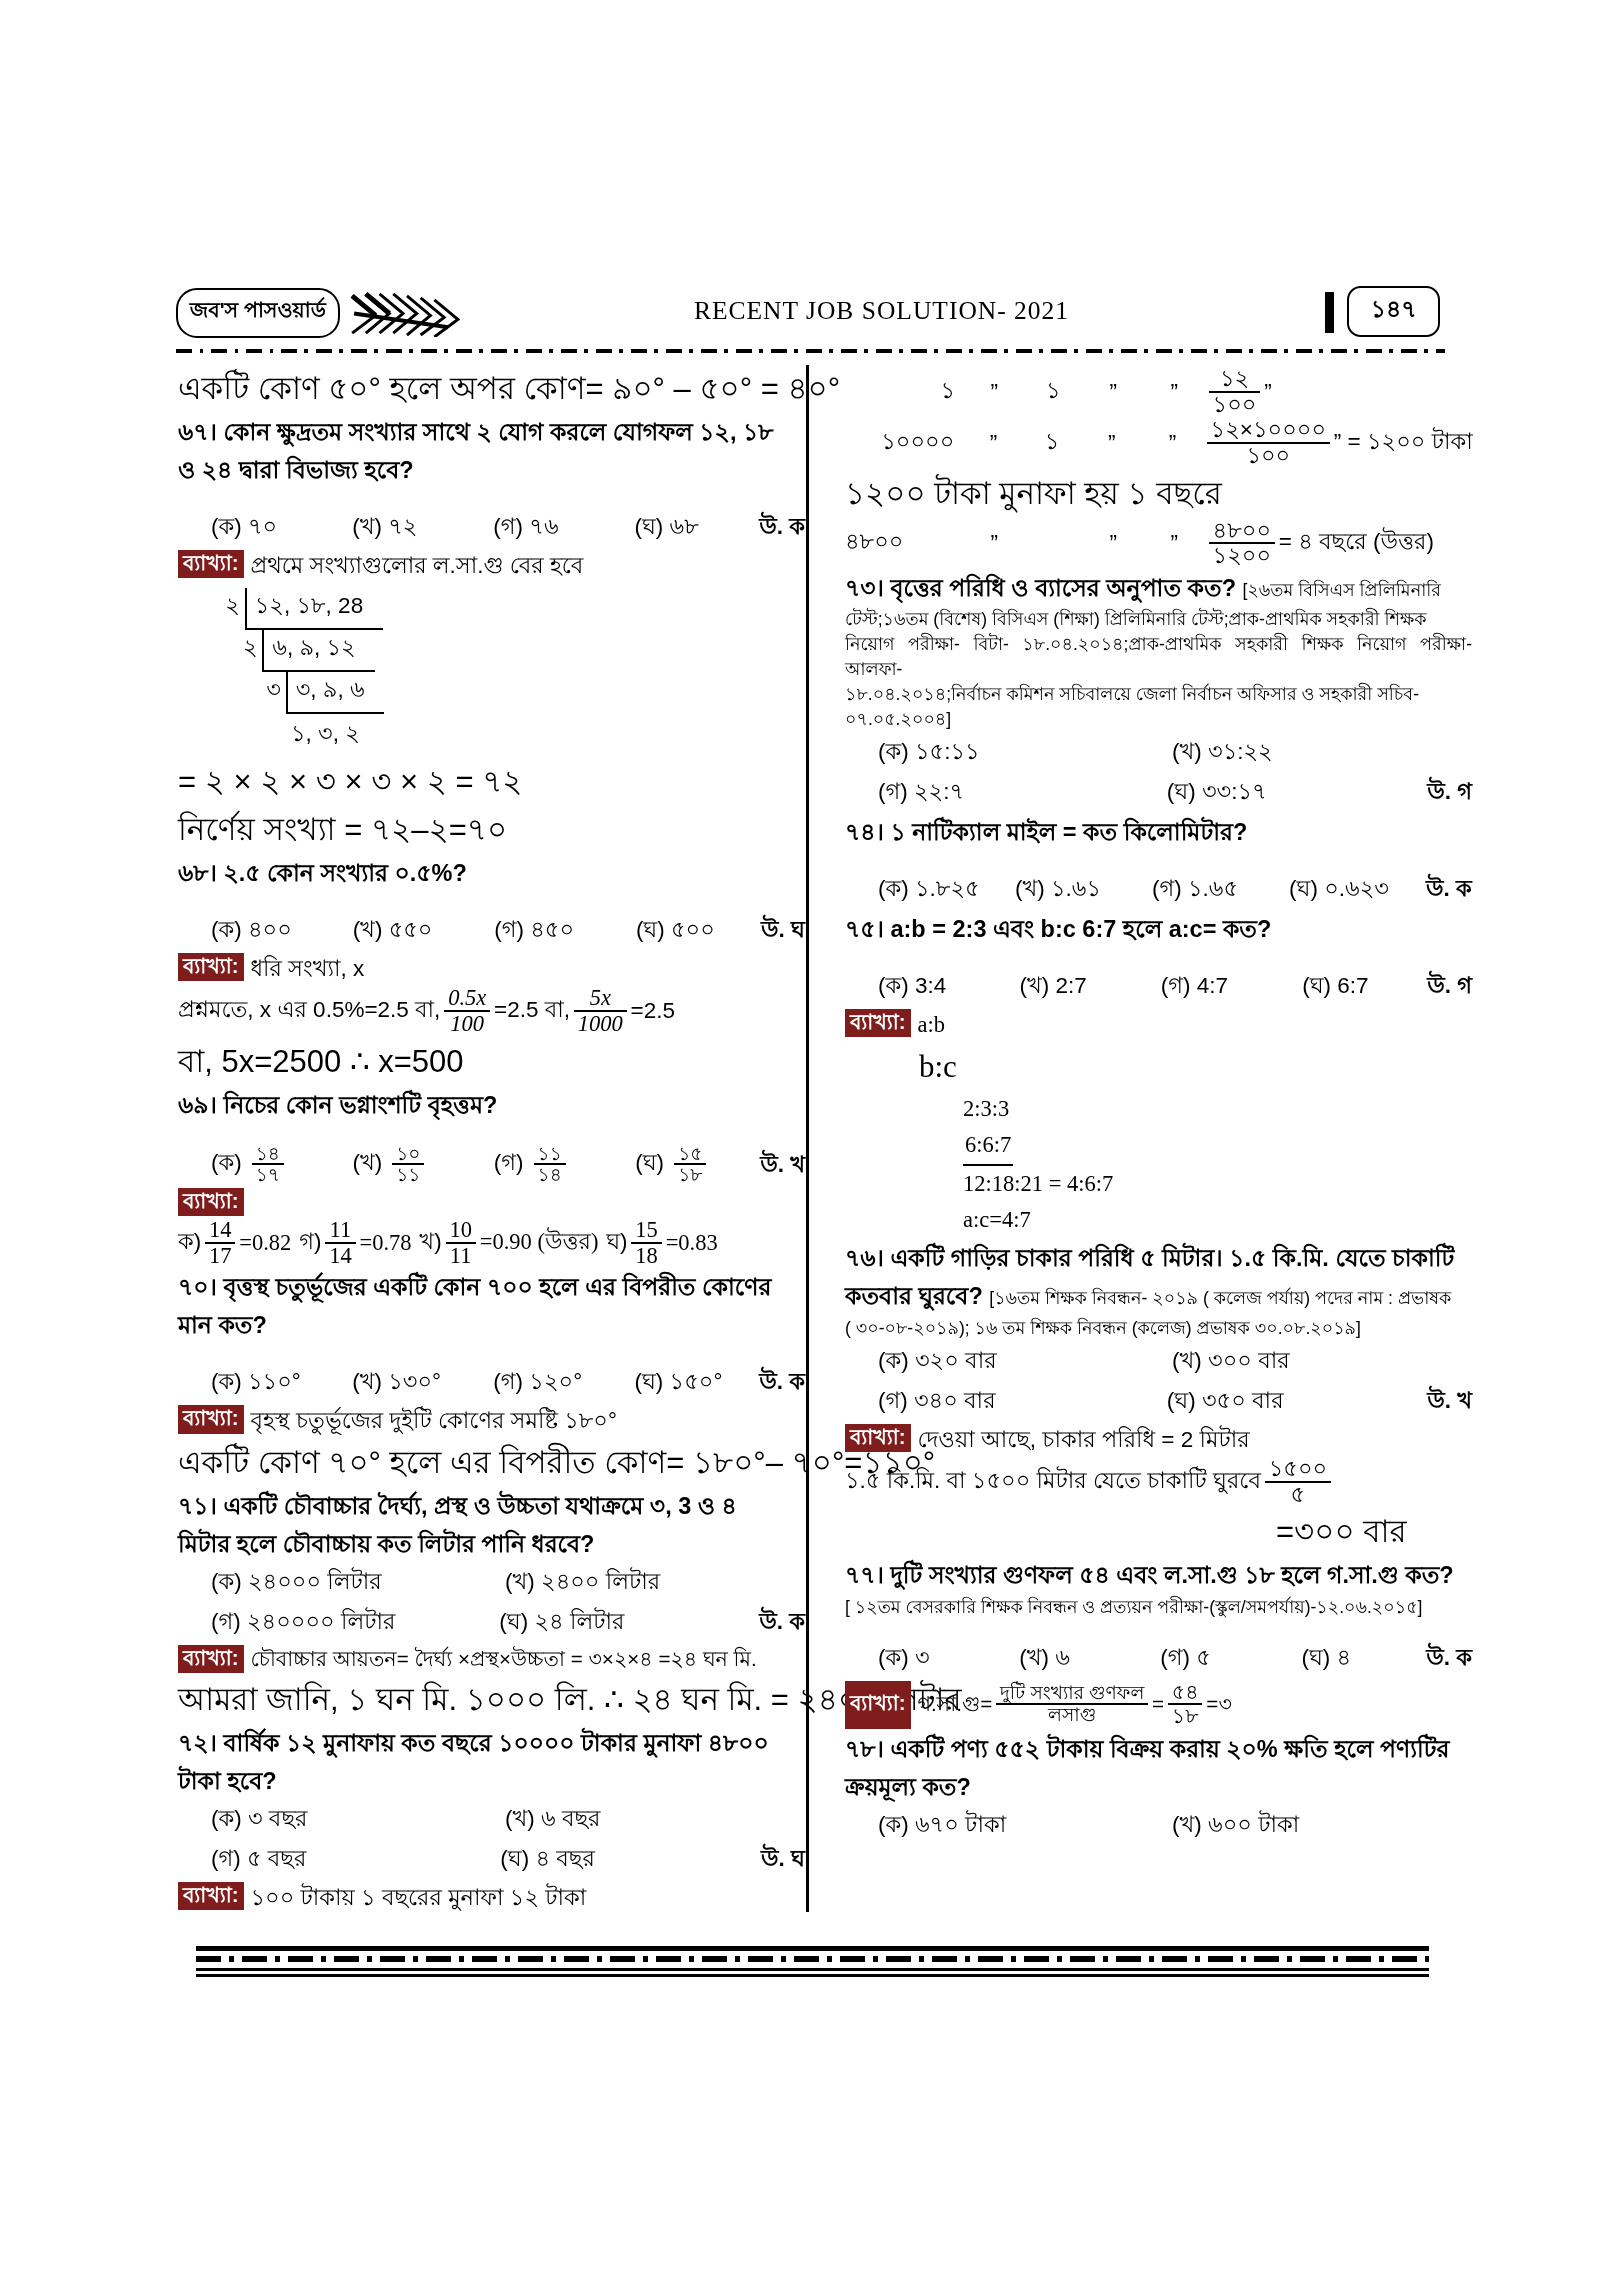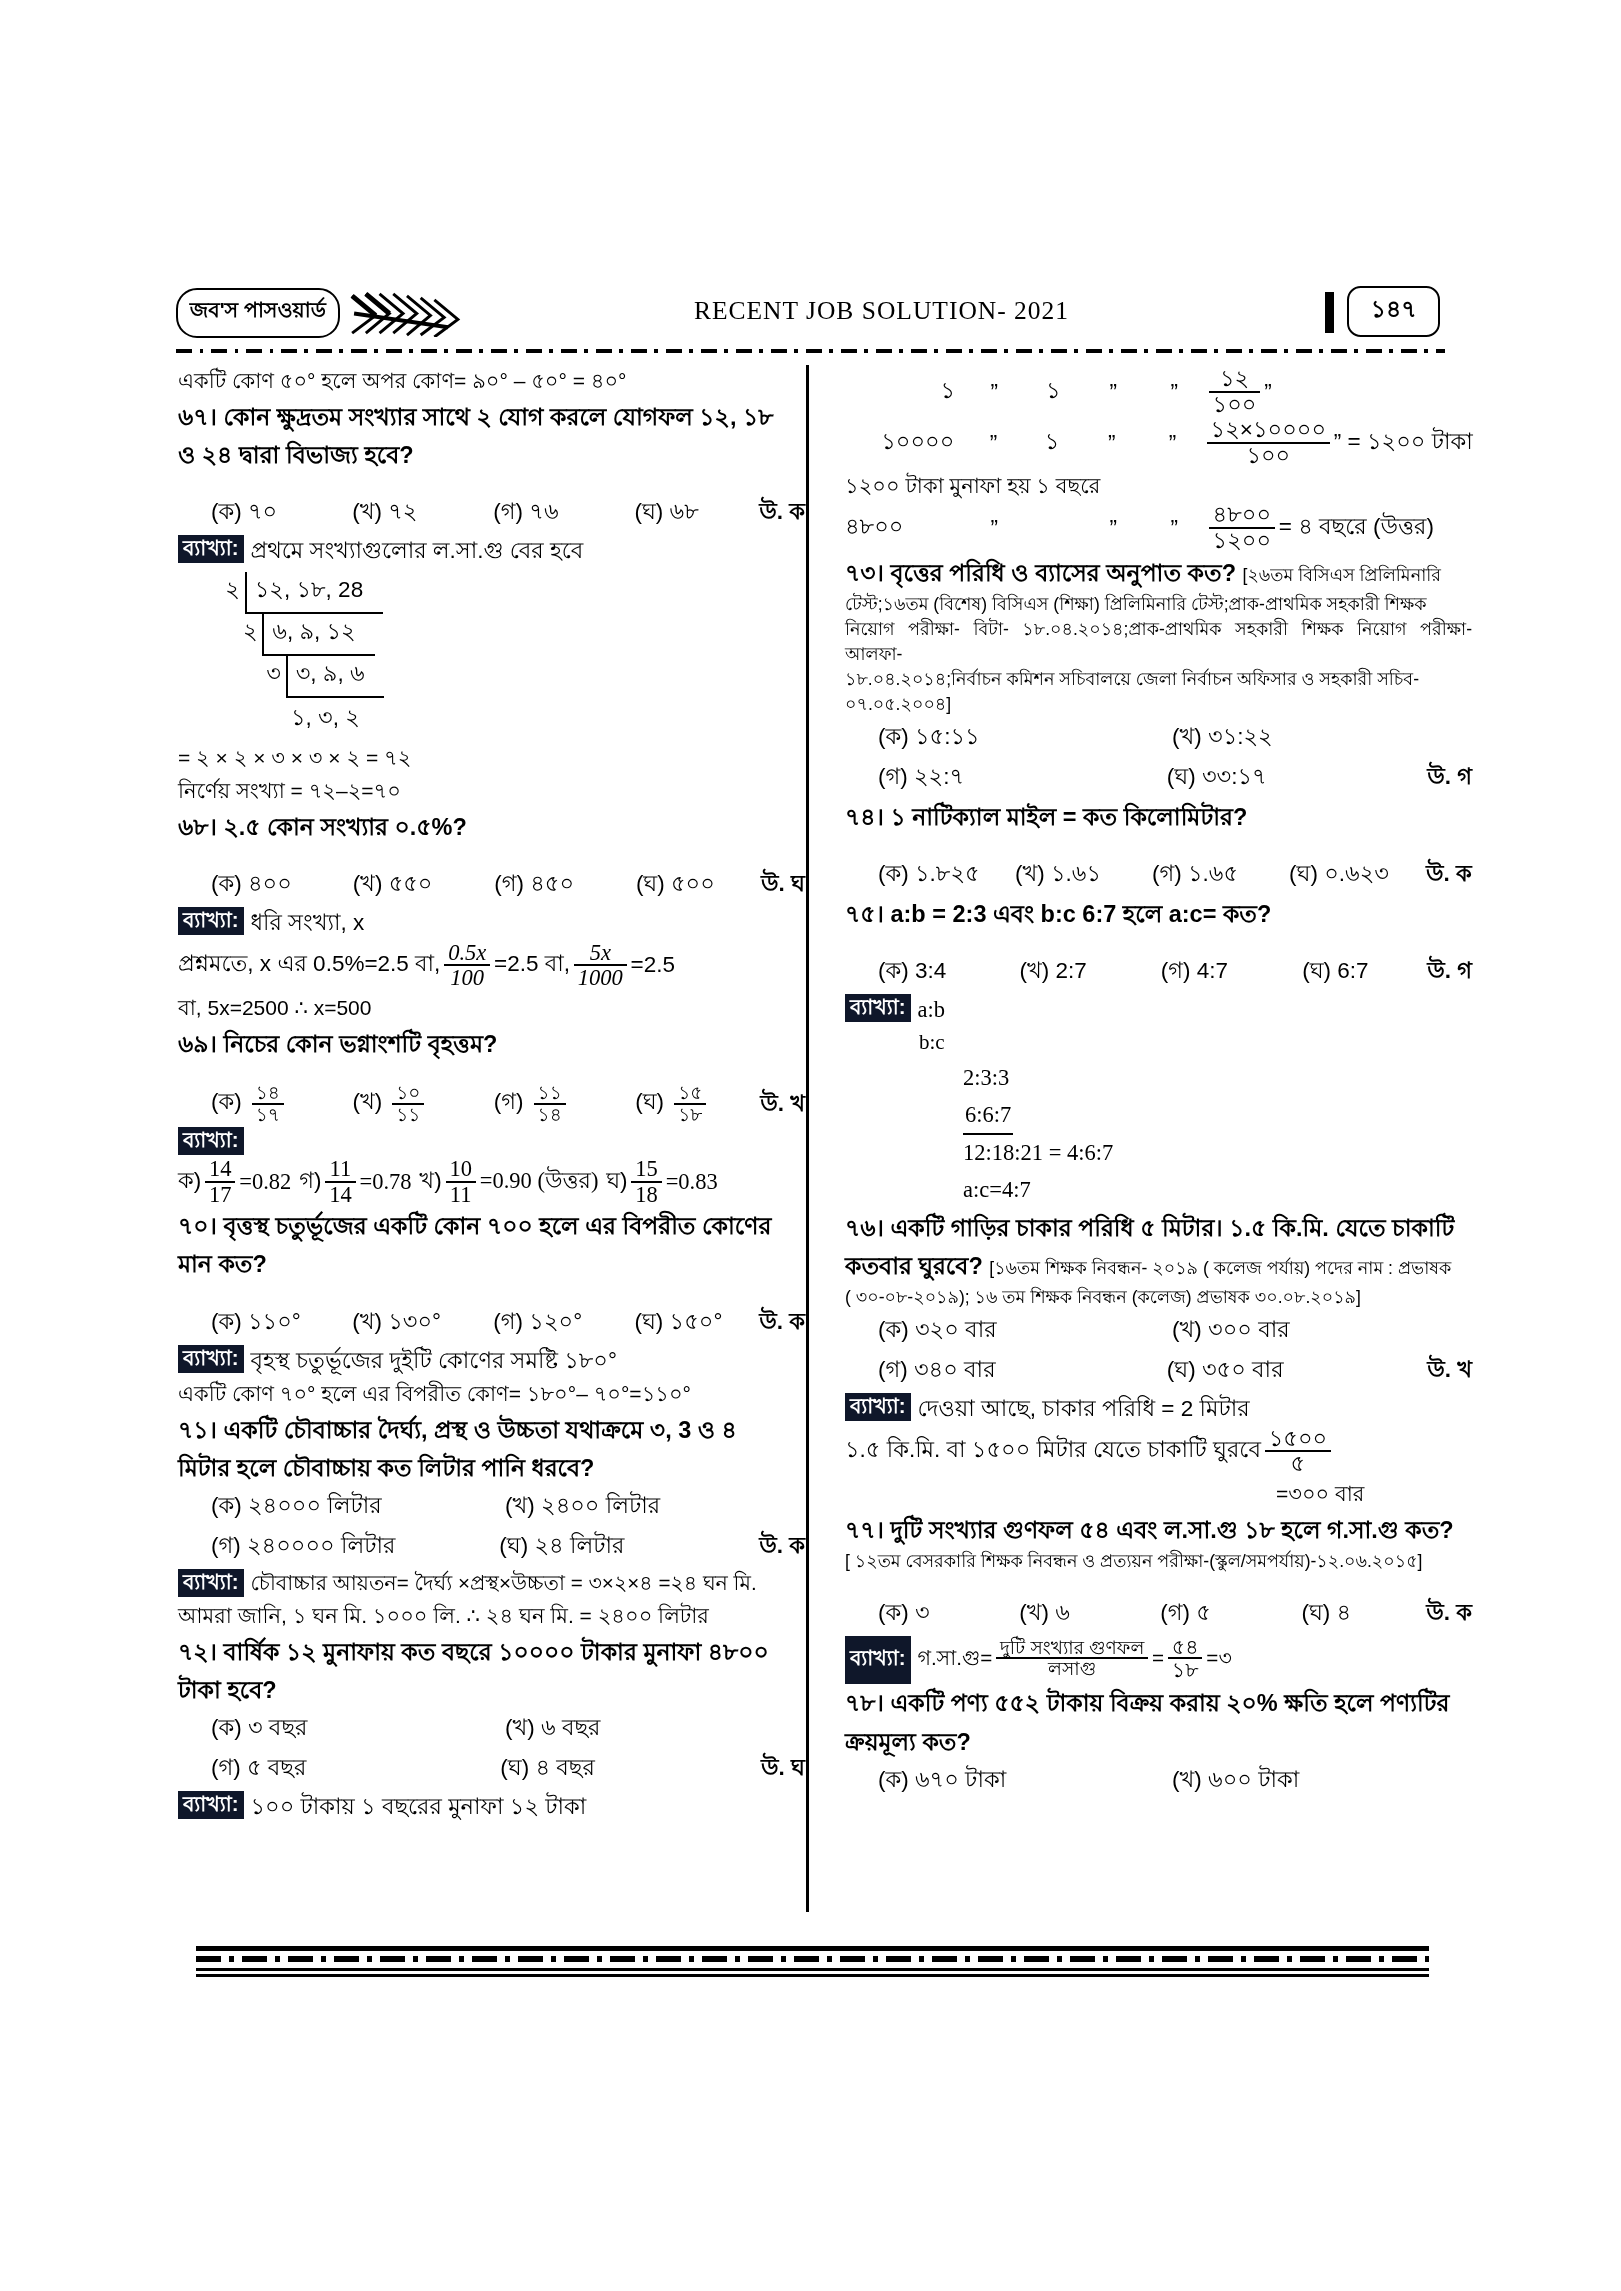--- a/index.html
+++ b/index.html
@@ -136,21 +136,21 @@
     position: absolute;
     left: 196px;
     top: 1974px;
     width: 1233px;
     height: 2.9px;
     background: #000;
   }
 
   
   .line {
-    font-size: 21px;
+    font-size: 31px;
     line-height: 1.52;
     margin: 0 0 1px 0;
     white-space: nowrap;
   }
   .bn { font-family: "Liberation Sans", sans-serif; }
   .q-head {
     font-size: 23.5px;
     font-weight: bold;
     font-family: "Liberation Sans", sans-serif;
     line-height: 1.5;
@@ -182,21 +182,21 @@
     white-space: nowrap;
   }
   .opts .opt.narrow { width: 137px; margin-top: 19px; }
 
   .exp-row {
     display: flex;
     align-items: flex-start;
     margin: 2.9px 0 2px 0;
   }
   .exp-tag {
-    background: #0f172a;
+    background: #7f1d1d;
     color: #fff;
     font-family: "Liberation Sans", sans-serif;
     font-size: 20.6px;
     font-weight: bold;
     padding: 1px 4.9px 2.9px 4.9px;
     line-height: 1.18;
     flex: 0 0 auto;
     white-space: nowrap;
   }
   .exp-tag.tall { padding: 9.8px 4.9px 13.7px 4.9px; }

